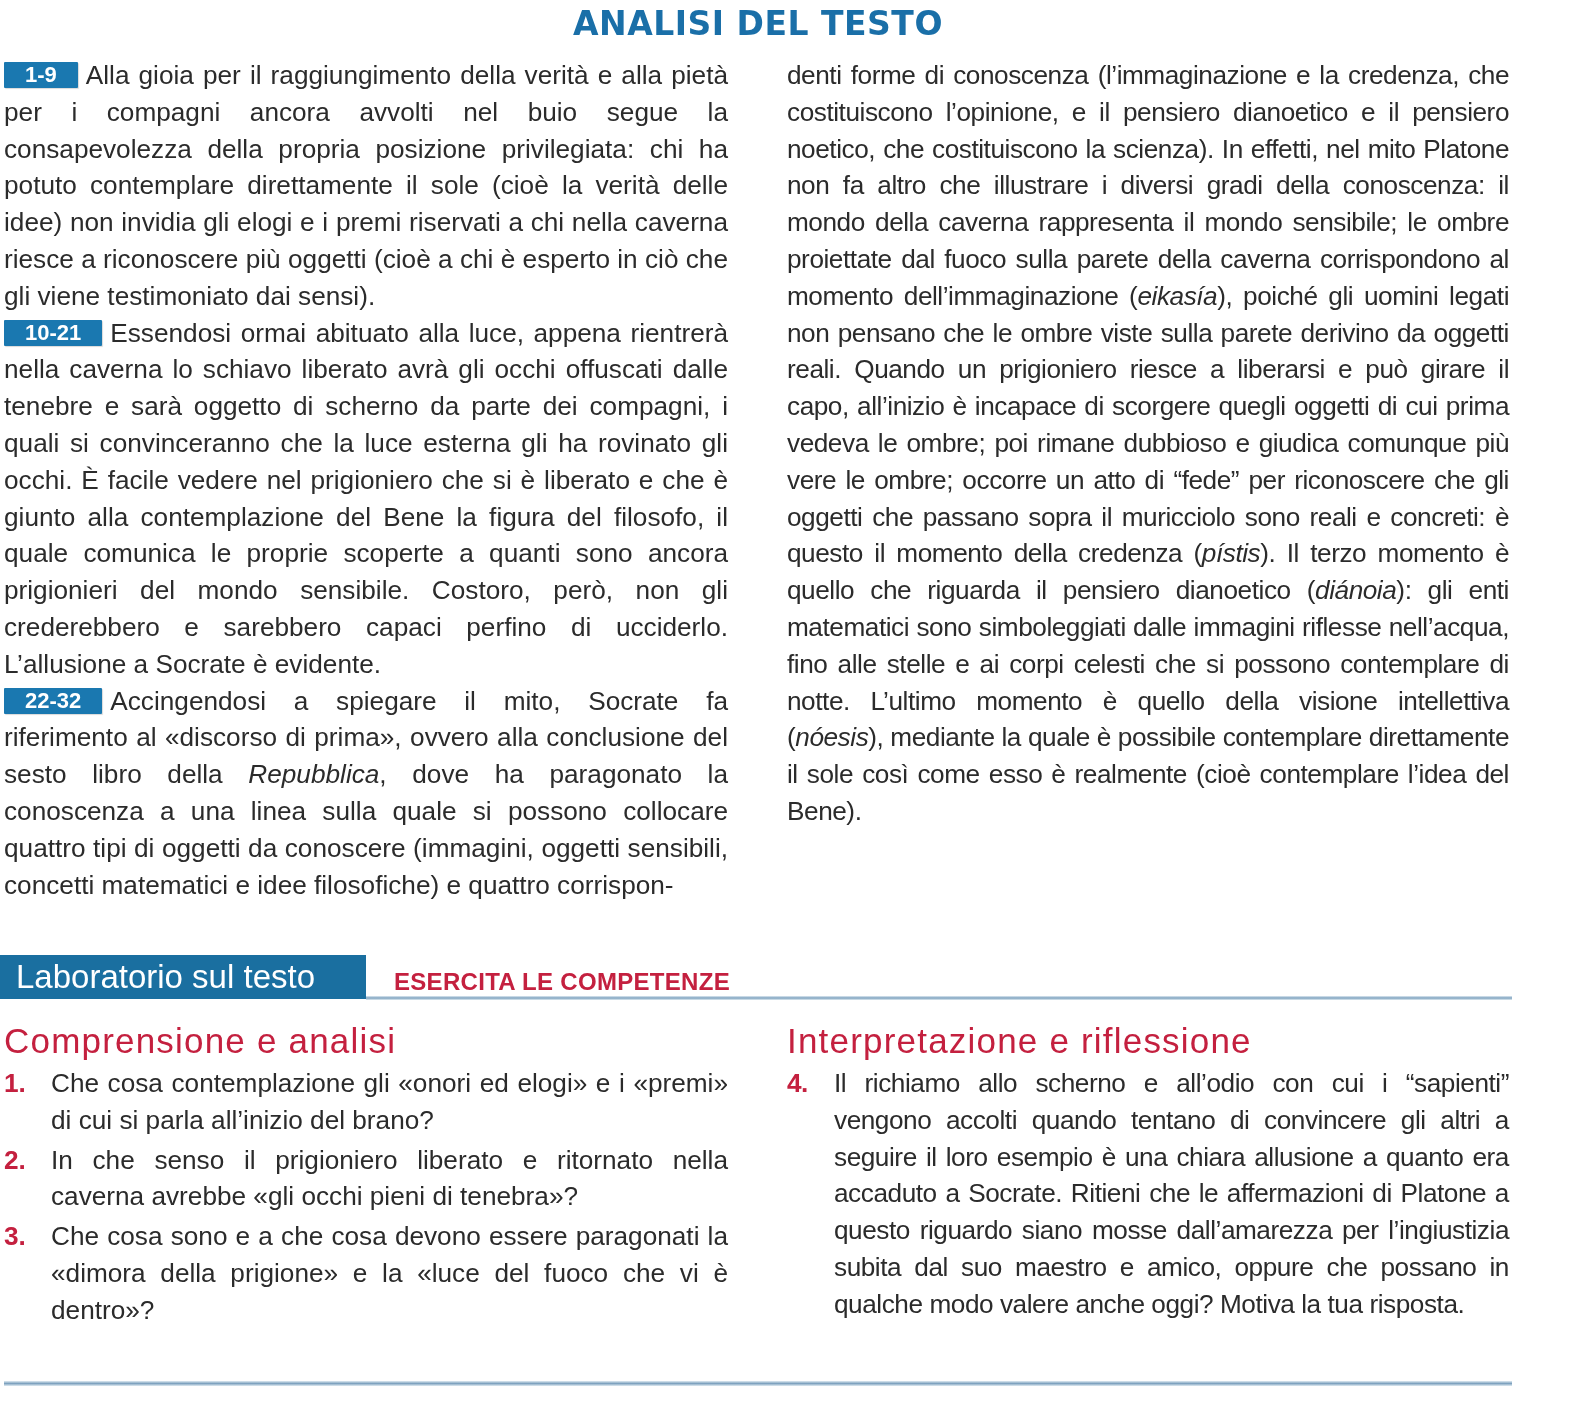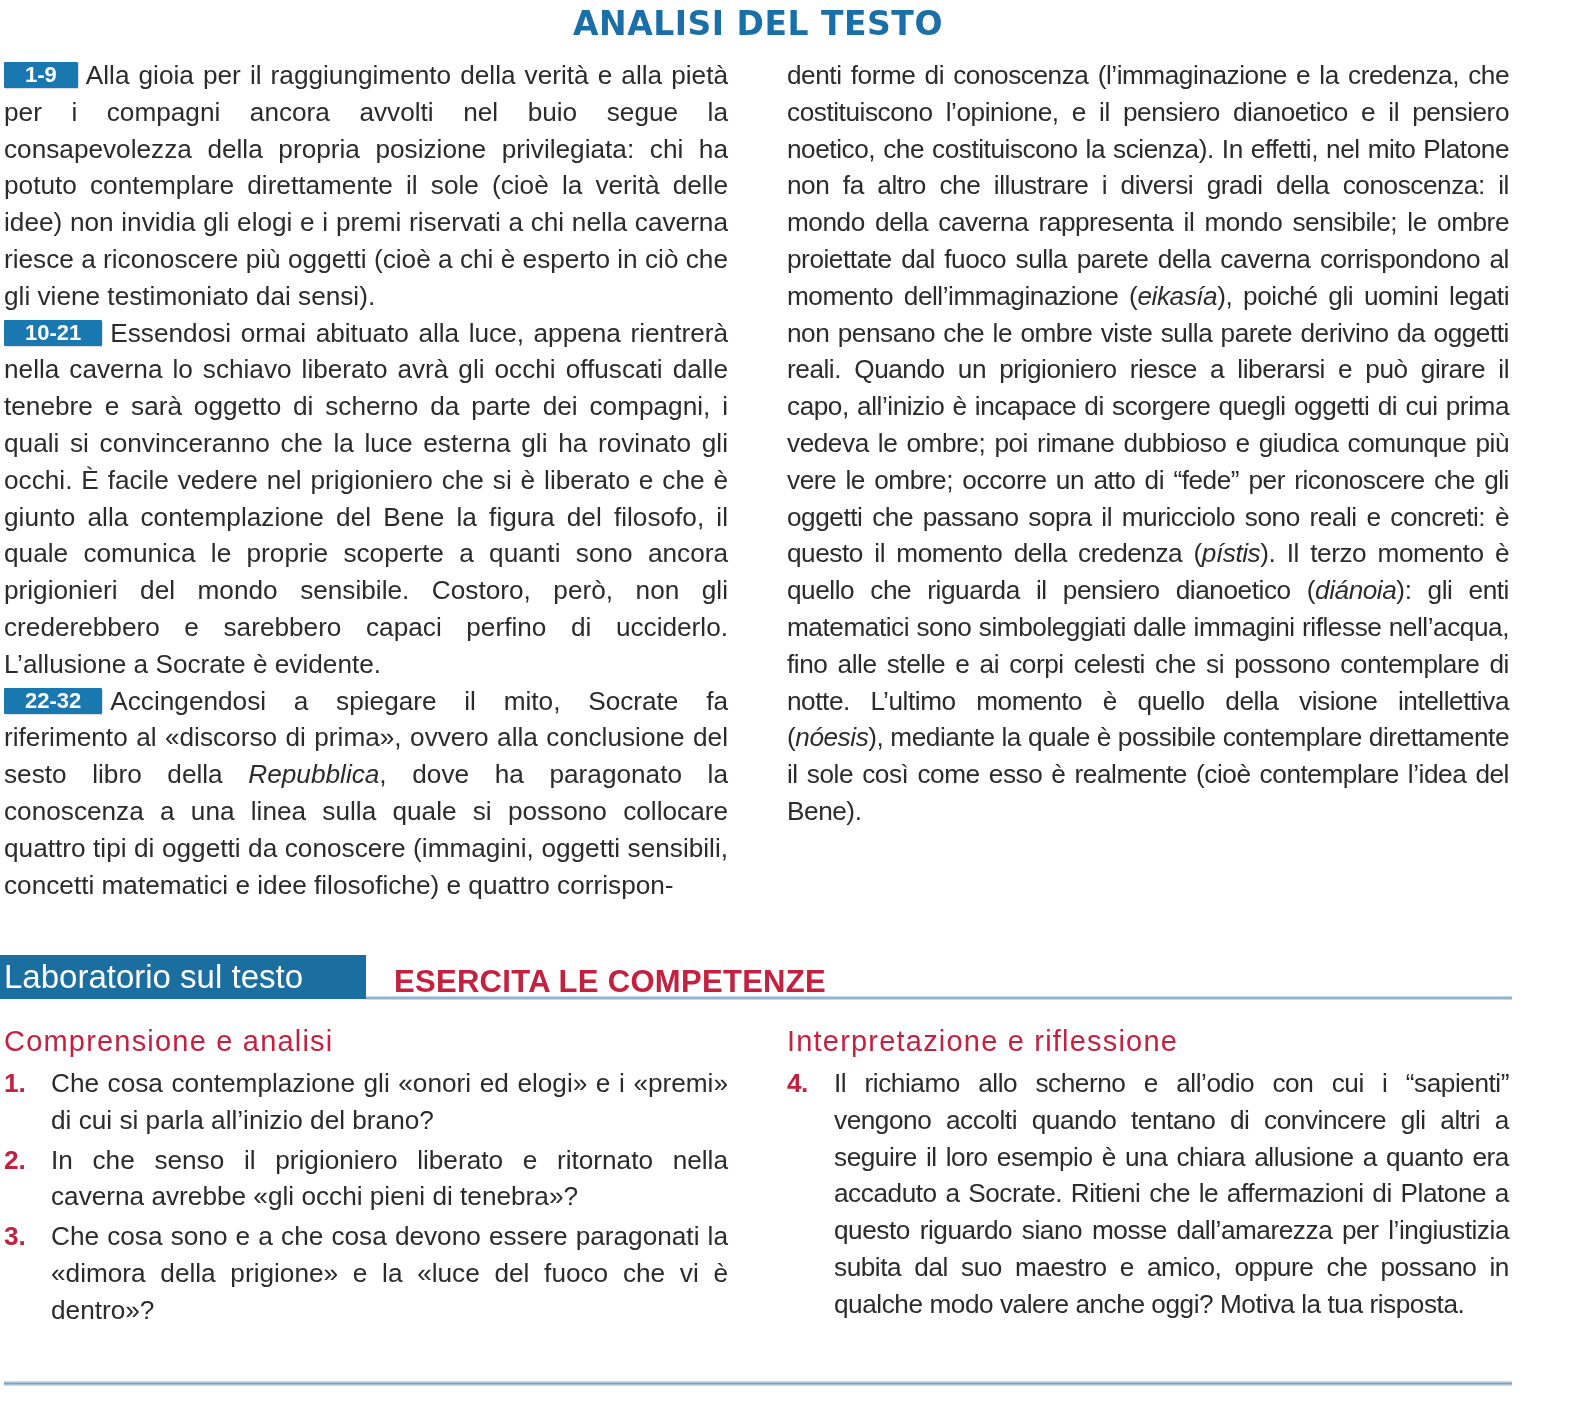--- a/index.html
+++ b/index.html
@@ -36,33 +36,33 @@
     box-shadow: 1px 1px 1px rgba(0,0,0,0.15);
   }
   em { font-style: italic; }
 
   .lab-bar {
     position: absolute; left: 0; top: 955px; width: 1512px; height: 46px;
   }
   .lab-title {
     position: absolute; left: 0; top: 0; height: 44px; width: 366px;
     background: #1a6fa0; color: #ffffff; font-size: 33px; line-height: 44px;
-    padding-left: 4px; box-sizing: border-box; white-space: nowrap;
+    padding-left: 16px; box-sizing: border-box; white-space: nowrap;
   }
   .lab-sub {
     position: absolute; left: 394px; top: 12px; color: #c4203f;
-    font-weight: bold; font-size: 31px; line-height: 30px; letter-spacing: 0.3px;
+    font-weight: bold; font-size: 24px; line-height: 30px; letter-spacing: 0.3px;
     white-space: nowrap;
   }
   .lab-rule {
     position: absolute; left: 366px; top: 41px; width: 1146px; height: 4px;
     background: linear-gradient(#e0ebf2, #7ea2bf 50%, #e0ebf2);
   }
   .section-head {
-    position: absolute; color: #c4203f; font-size: 29px; line-height: 36px;
+    position: absolute; color: #c4203f; font-size: 35px; line-height: 36px;
     letter-spacing: 1.2px; white-space: nowrap;
   }
   .q-list {
     position: absolute; font-size: 26.2px; line-height: 36.8px; margin: 0; padding: 0;
     list-style: none;
   }
   .q-list.left { left: 4px; top: 1065px; width: 724px; }
   .q-list.right { left: 787px; top: 1065px; width: 722px; letter-spacing: -0.45px; }
   .q-item { display: flex; margin-bottom: 3px; }
   .q-num { color: #c4203f; font-weight: bold; width: 47px; flex: none; }

